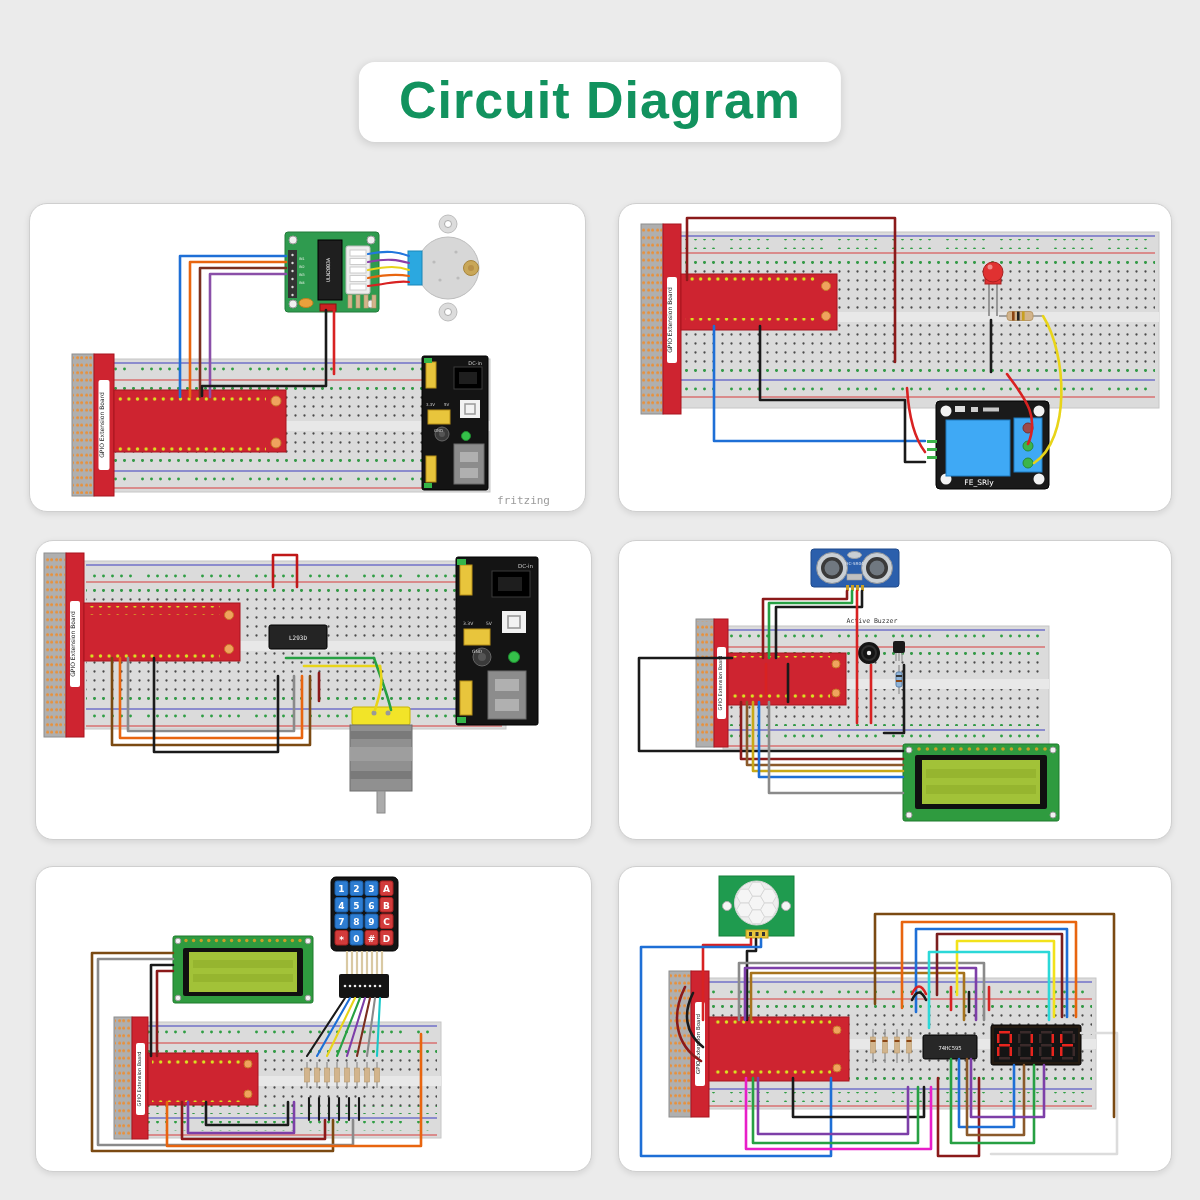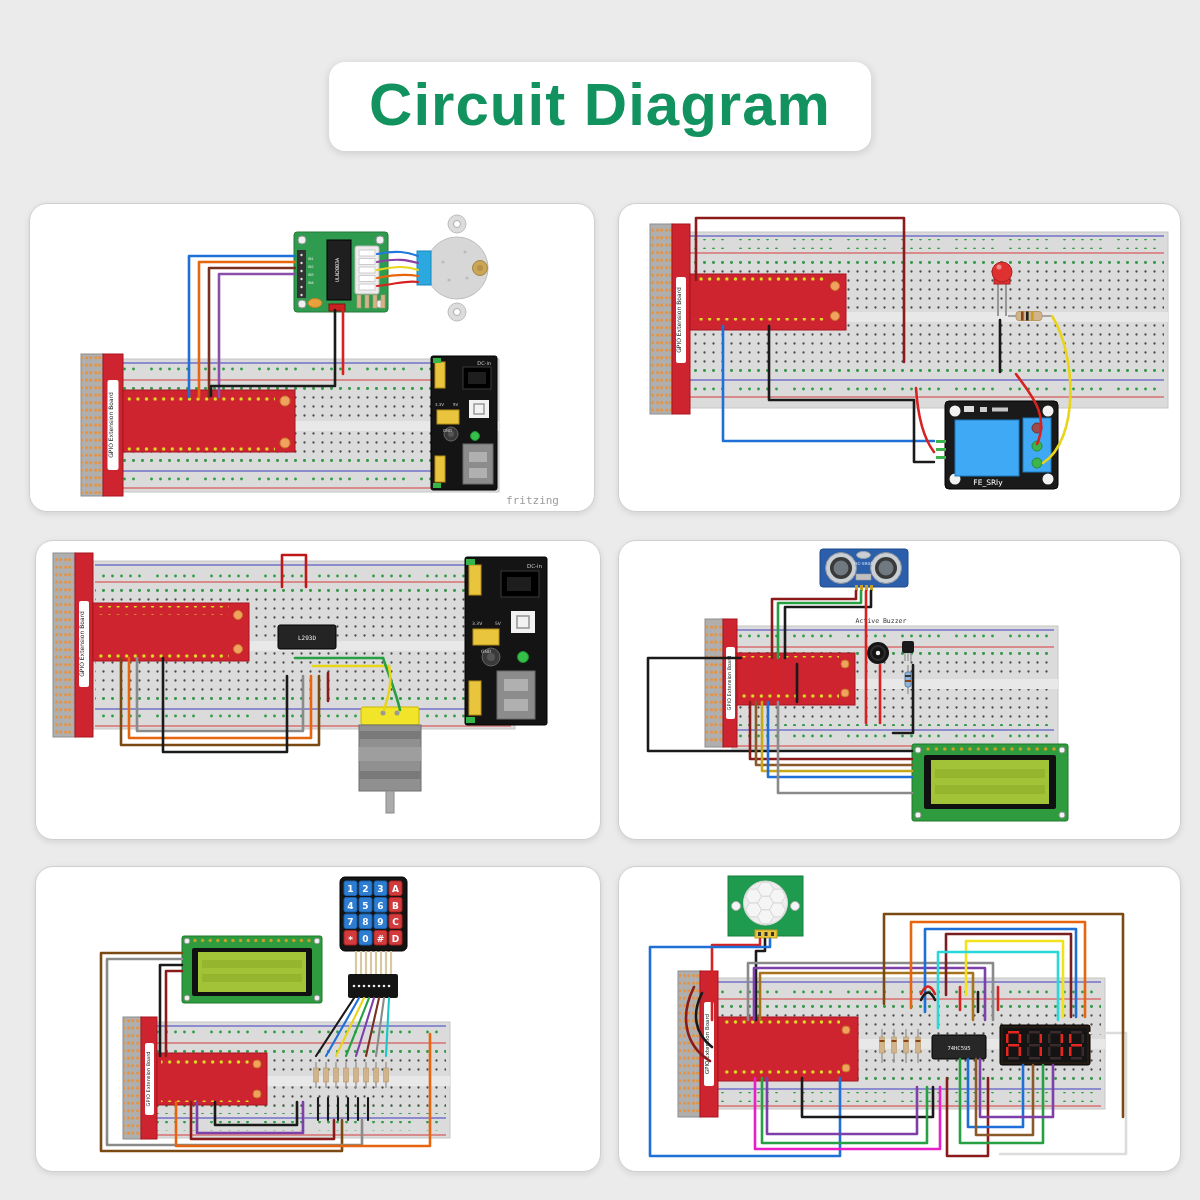--- a/index.html
+++ b/index.html
@@ -1,23 +1,23 @@
 <!DOCTYPE html>
 <html><head>
 <meta charset="utf-8">
 <style>
   html,body{margin:0;padding:0;}
   body{width:1200px;height:1200px;position:relative;background:#EBEBEB;
        font-family:"Liberation Sans",sans-serif;overflow:hidden;}
   .title-card{position:absolute;left:50%;top:62px;transform:translateX(-50%);
       background:#FFFFFF;border-radius:16px;padding:8px 40px 12px 40px;
       box-shadow:0 2px 8px rgba(0,0,0,.14);}
-  .title-card h1{margin:0;color:#12925E;font-size:60px;font-weight:bold;letter-spacing:1px;white-space:nowrap;}
+  .title-card h1{margin:0;color:#12925E;font-size:52px;font-weight:bold;letter-spacing:1px;white-space:nowrap;}
   .panel{position:absolute;background:#FFFFFF;border:1px solid #CFCFCF;border-radius:18px;
-      box-shadow:0 2px 6px rgba(0,0,0,.10);overflow:hidden;padding-left:9px;}
+      box-shadow:0 2px 6px rgba(0,0,0,.10);overflow:hidden;}
   .panel svg{display:block;}
   .w{fill:none;stroke-linecap:round;stroke-linejoin:round;stroke-width:2.6;}
   .wt{fill:none;stroke-linecap:round;stroke-linejoin:round;stroke-width:2.1;}
   text{font-family:"DejaVu Sans","Liberation Sans",sans-serif;}
   .mono{font-family:"DejaVu Sans Mono","Liberation Mono",monospace;}
 </style>
 </head>
 <body>
 
 <svg width="0" height="0" style="position:absolute" aria-hidden="true">

